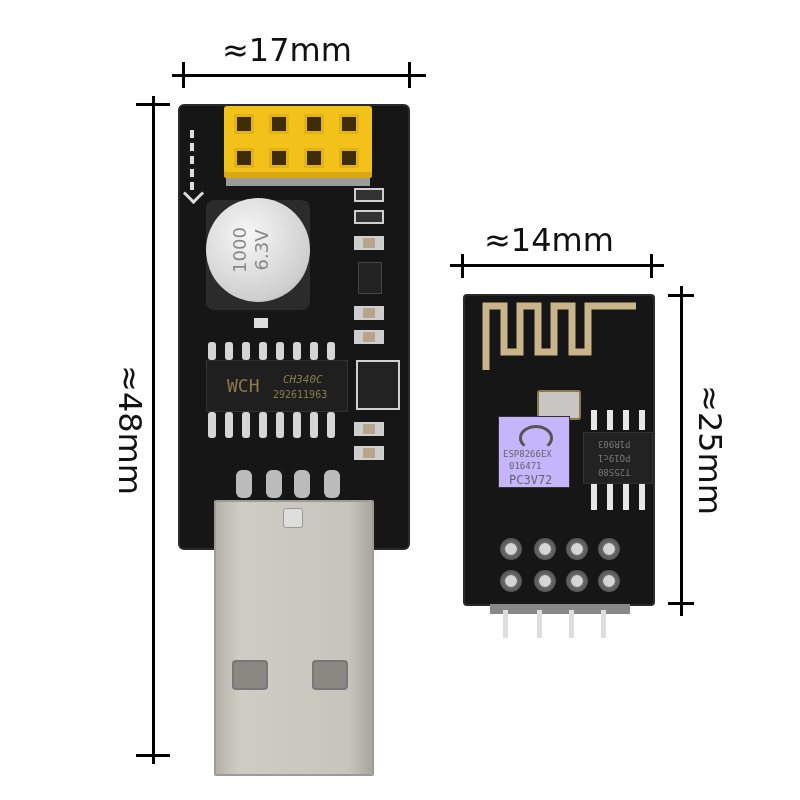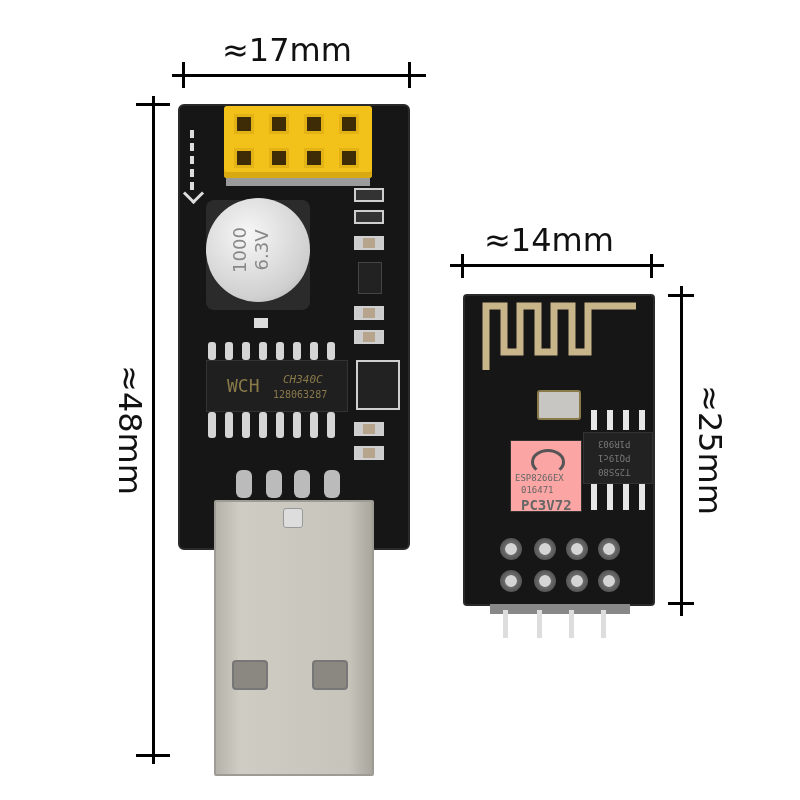--- a/index.html
+++ b/index.html
@@ -24,21 +24,21 @@
   .smd{position:absolute;width:30px;height:14px;background:#333;border:2px solid #cfcfcf;box-sizing:border-box;}
   .smd.cream{background:linear-gradient(90deg,#ccc 0 25%,#b7a48c 25% 75%,#ccc 75%);}
   .usb{position:absolute;left:214px;top:500px;width:160px;height:276px;background:linear-gradient(90deg,#b5b2aa,#cfccc4 15%,#c7c4bc 85%,#a9a69e);border:2px solid #9e9b94;box-sizing:border-box;border-radius:2px;}
   .usb-slot{position:absolute;width:32px;height:26px;background:#8b8882;border:2px solid #777;border-radius:4px;}
   .usb-tab{position:absolute;left:283px;top:508px;width:18px;height:18px;background:#ddd;border:1px solid #999;border-radius:3px;}
 
   
   .esp-pcb{position:absolute;left:463px;top:294px;width:192px;height:312px;background:#161616;border-radius:4px;border:2px solid #2a2a2a;box-sizing:border-box;}
   .antenna{position:absolute;left:480px;top:300px;width:160px;height:70px;}
   .crystal{position:absolute;left:537px;top:390px;width:40px;height:26px;background:#c8c6c2;border:2px solid #8a7a4a;border-radius:3px;}
-  .esp-chip{position:absolute;left:498px;top:440px;width:70px;height:70px;background:#fca5a5;border:1px solid #333;margin-left:12px;}
+  .esp-chip{position:absolute;left:498px;top:416px;width:70px;height:70px;background:#c4b5fd;border:1px solid #333;}
   .flash{position:absolute;left:583px;top:432px;width:68px;height:50px;background:#222;border:1px solid #333;}
   .esp-pin{position:absolute;width:6px;height:20px;background:#e6e6e6;}
   .through-pin{position:absolute;width:22px;height:22px;border-radius:50%;background:radial-gradient(circle,#d5d5d5 35%,#6b6b6b 40%,#555 70%);}
   .lead{position:absolute;width:5px;height:28px;background:#ddd;}
   .lead-base{position:absolute;left:490px;top:604px;width:140px;height:10px;background:#888;}
 </style>
 </head>
 <body>
 
 <div>
@@ -108,21 +108,21 @@
   <div class="pin" style="left:225px;top:342px;"></div>
   <div class="pin" style="left:242px;top:342px;"></div>
   <div class="pin" style="left:259px;top:342px;"></div>
   <div class="pin" style="left:276px;top:342px;"></div>
   <div class="pin" style="left:293px;top:342px;"></div>
   <div class="pin" style="left:310px;top:342px;"></div>
   <div class="pin" style="left:327px;top:342px;"></div>
   <div class="chip">
     <div class="chip-text" style="left:20px;top:14px;font-size:18px;">WCH</div>
     <div class="chip-text" style="left:76px;top:12px;font-style:italic;">CH340C</div>
-    <div class="chip-text" style="left:66px;top:28px;font-size:10px;">128063287</div>
+    <div class="chip-text" style="left:66px;top:28px;font-size:10px;">292611963</div>
   </div>
   <div class="pin" style="left:208px;top:412px;height:26px;"></div>
   <div class="pin" style="left:225px;top:412px;height:26px;"></div>
   <div class="pin" style="left:242px;top:412px;height:26px;"></div>
   <div class="pin" style="left:259px;top:412px;height:26px;"></div>
   <div class="pin" style="left:276px;top:412px;height:26px;"></div>
   <div class="pin" style="left:293px;top:412px;height:26px;"></div>
   <div class="pin" style="left:310px;top:412px;height:26px;"></div>
   <div class="pin" style="left:327px;top:412px;height:26px;"></div>
 
@@ -141,21 +141,21 @@
   <div class="esp-pcb"></div>
   <svg class="antenna" viewBox="0 0 160 70">
     <path d="M6 80 L6 6 L24 6 L24 52 L40 52 L40 6 L58 6 L58 52 L74 52 L74 6 L92 6 L92 52 L108 52 L108 6 L156 6" fill="none" stroke="#c9b58a" stroke-width="7"></path>
   </svg>
   <div class="crystal"></div>
 
   <div class="esp-chip">
     <div class="abs" style="left:20px;top:8px;width:28px;height:20px;border-radius:50%;border:3px solid #555;border-bottom-color:transparent;"></div>
     <div class="chip-text" style="left:4px;top:32px;font-size:9px;color:#666;">ESP8266EX</div>
     <div class="chip-text" style="left:10px;top:44px;font-size:9px;color:#666;">016471</div>
-    <div class="chip-text" style="left:10px;top:56px;font-size:14px;color:#666;font-weight:bold;">PC3V72</div>
+    <div class="chip-text" style="left:10px;top:56px;font-size:12px;color:#666;">PC3V72</div>
   </div>
 
   <div class="esp-pin" style="left:591px;top:410px;"></div>
   <div class="esp-pin" style="left:607px;top:410px;"></div>
   <div class="esp-pin" style="left:623px;top:410px;"></div>
   <div class="esp-pin" style="left:639px;top:410px;"></div>
   <div class="flash">
     <div class="chip-text" style="left:14px;top:6px;font-size:9px;color:#777;transform:rotate(180deg);">P1R903</div>
     <div class="chip-text" style="left:14px;top:20px;font-size:9px;color:#777;transform:rotate(180deg);">PQ19c1</div>
     <div class="chip-text" style="left:14px;top:34px;font-size:9px;color:#777;transform:rotate(180deg);">T25S80</div>

